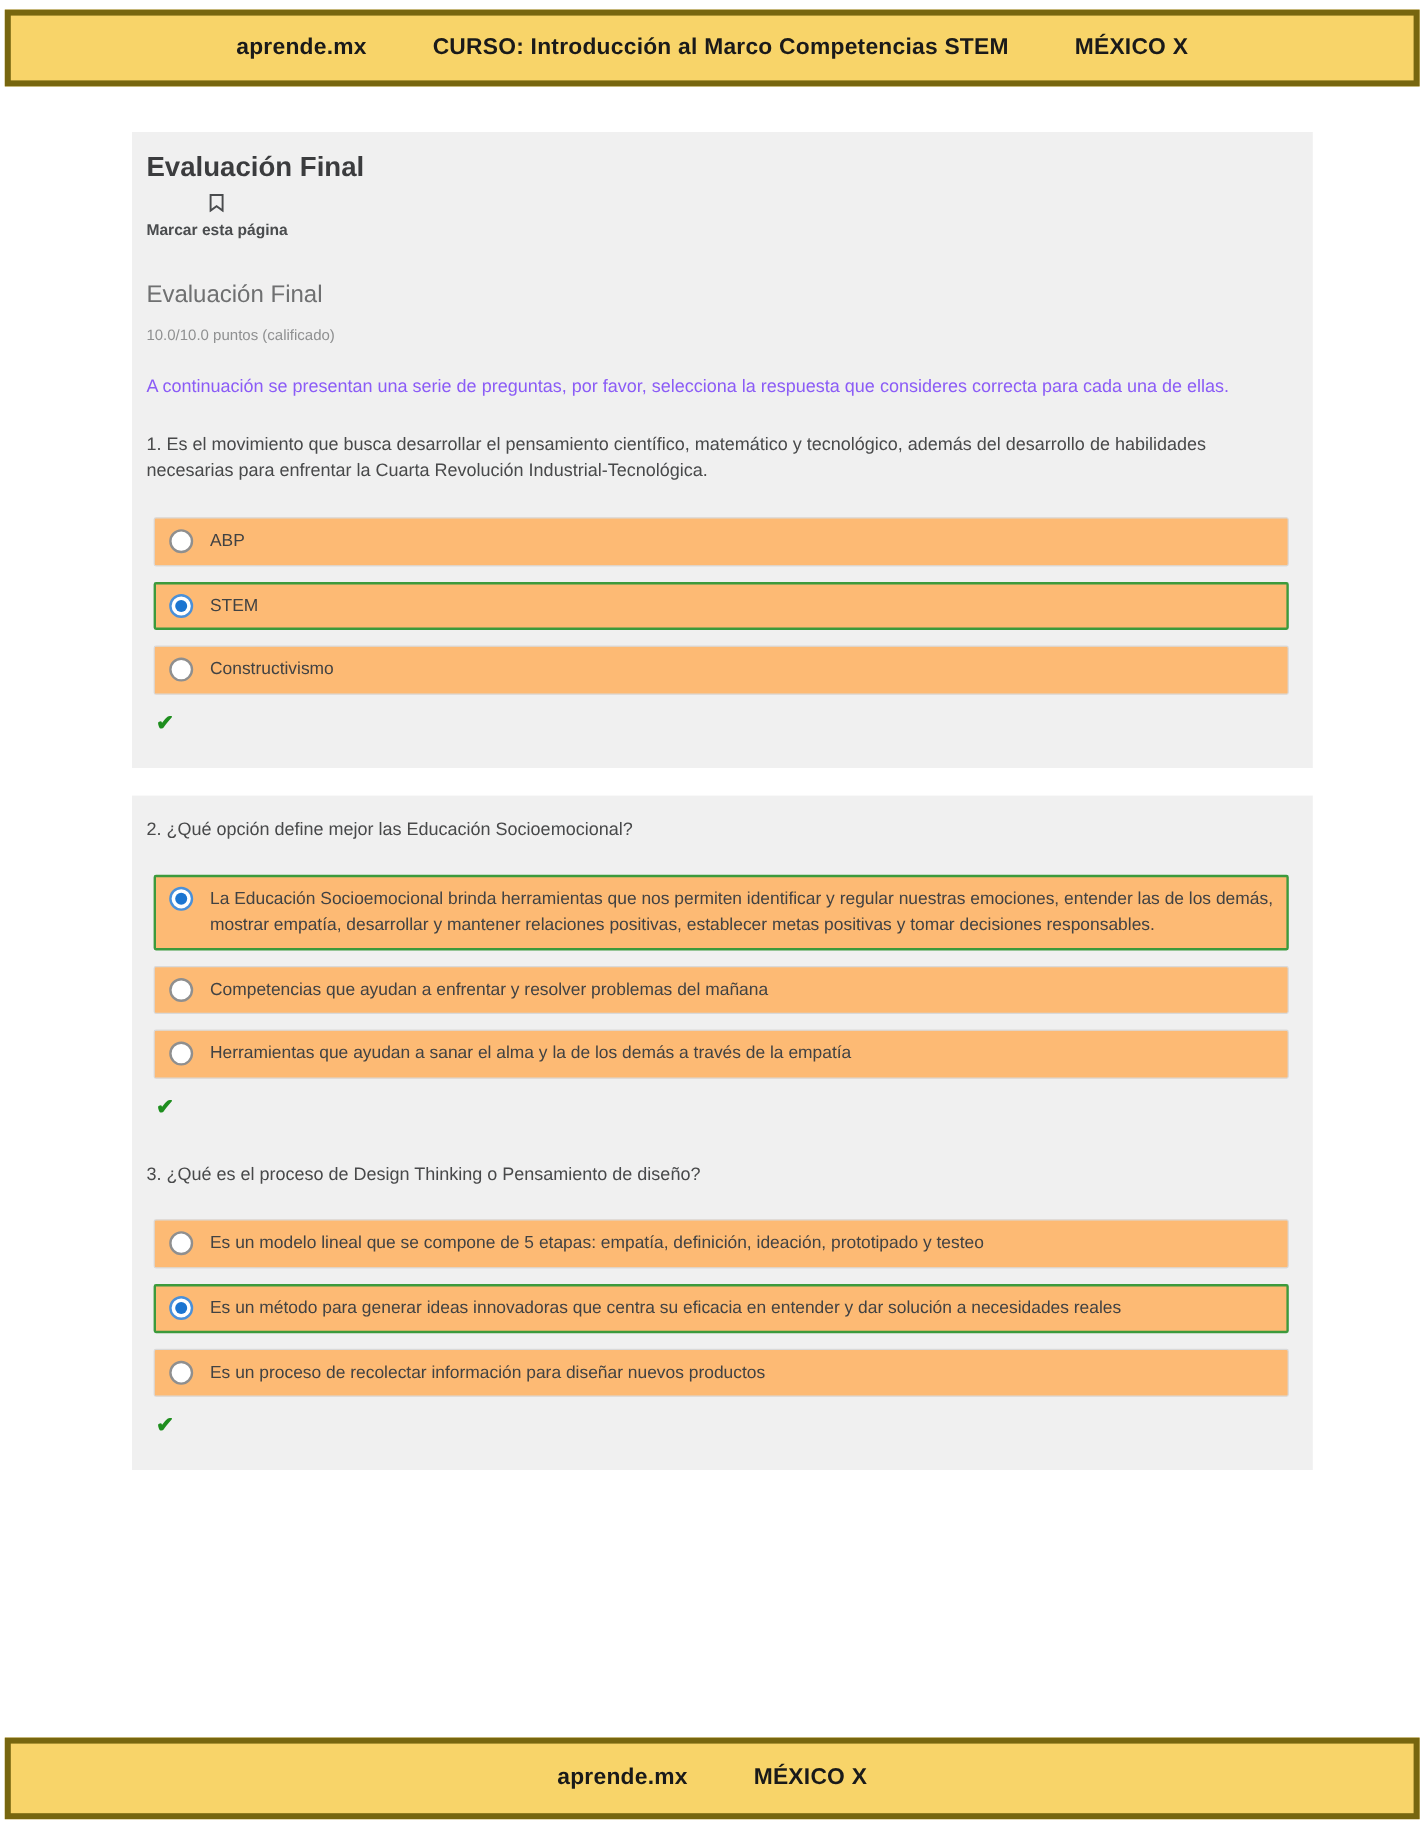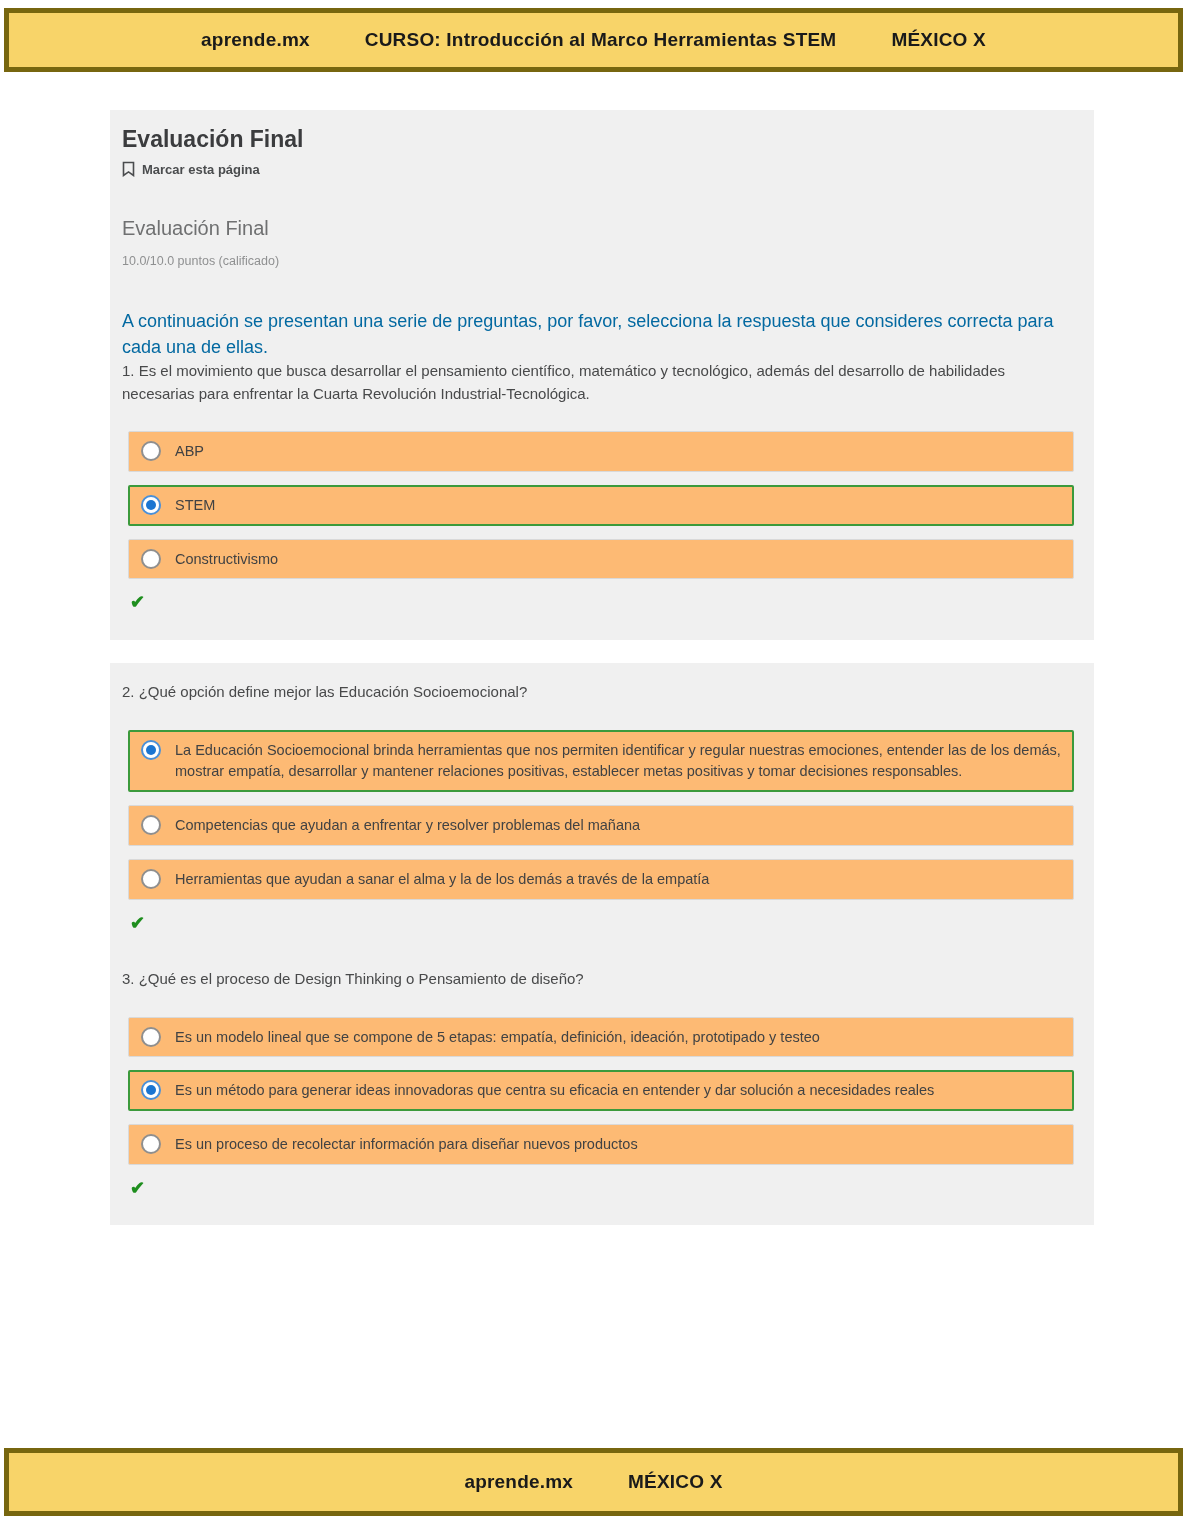--- a/index.html
+++ b/index.html
@@ -55,41 +55,43 @@
   }
   .bookmark-row {
     display: inline-flex;
     align-items: center;
     gap: 7px;
     margin-top: 8px;
     color: #4a4c4e;
     font-size: 13px;
     font-weight: 700;
     cursor: pointer;
+    flex-direction: column;
   }
   .bookmark-row svg { display: block; }
 
   .section-title {
     margin-top: 36px;
     font-size: 20px;
     font-weight: 400;
     color: #6f7071;
   }
   .score-text {
     margin-top: 14px;
     font-size: 12.5px;
     color: #8f9091;
   }
   .intro-text {
-    margin-top: 40px;
-    font-size: 18px;
-    color: #0369a1;
+    margin-top: 26px;
+    font-size: 15px;
+    color: #8b5cf6;
     line-height: 1.45;
   }
   .question-text {
+    margin-top: 26px;
     font-size: 15px;
     color: #48494a;
     line-height: 1.5;
     max-width: 960px;
   }
   .card-2 .question-text.first { margin-top: 2px; }
   .question-text.later { margin-top: 34px; }
 
   .options { margin-top: 26px; margin-left: 6px; margin-right: 0; }
   .option {
@@ -141,21 +143,21 @@
     font-weight: 700;
     line-height: 1.2;
   }
   .q-block + .q-block { margin-top: 0; }
 </style>
 </head>
 <body>
 
 <div class="banner">
   <span>aprende.mx</span>
-  <span>CURSO: Introducción al Marco Herramientas STEM</span>
+  <span>CURSO: Introducción al Marco Competencias STEM</span>
   <span>MÉXICO X</span>
 </div>
 
 <div class="card card-1">
   <h1 class="page-title">Evaluación Final</h1>
 
   <div class="bookmark-row">
     <span>
       <svg width="13" height="16" viewBox="0 0 13 16" fill="none">
         <path d="M1.5 1.5h10v13l-5-3.6-5 3.6v-13z" stroke="#4a4c4e" stroke-width="1.6" fill="none"></path>

